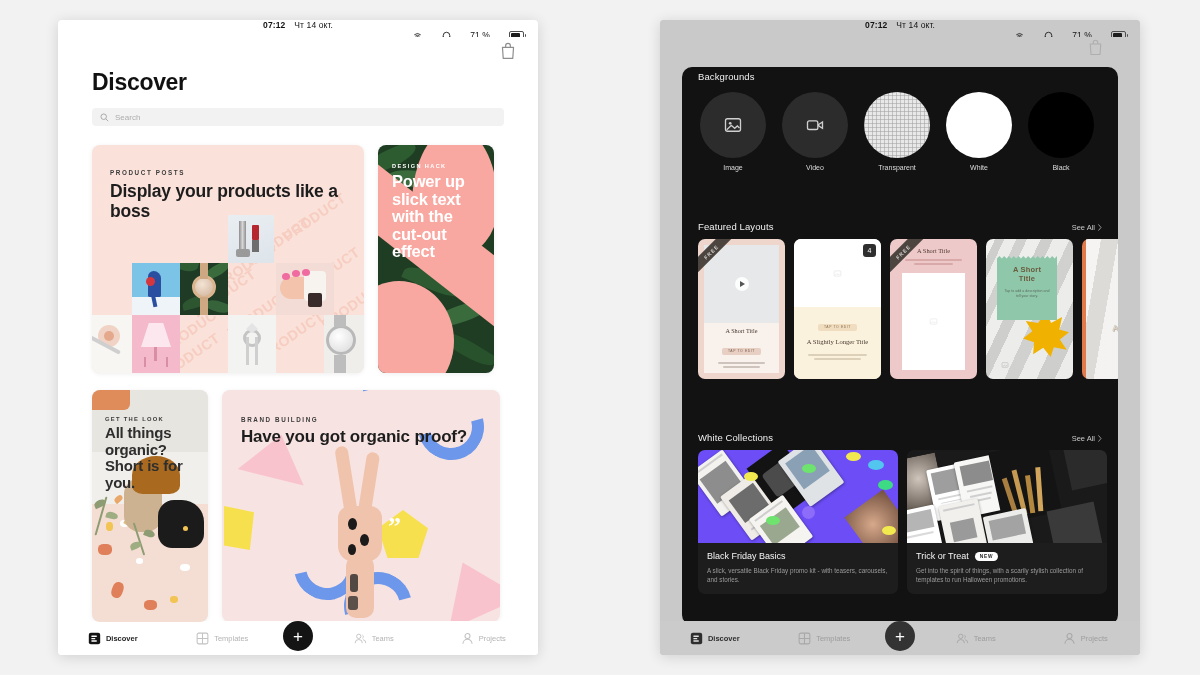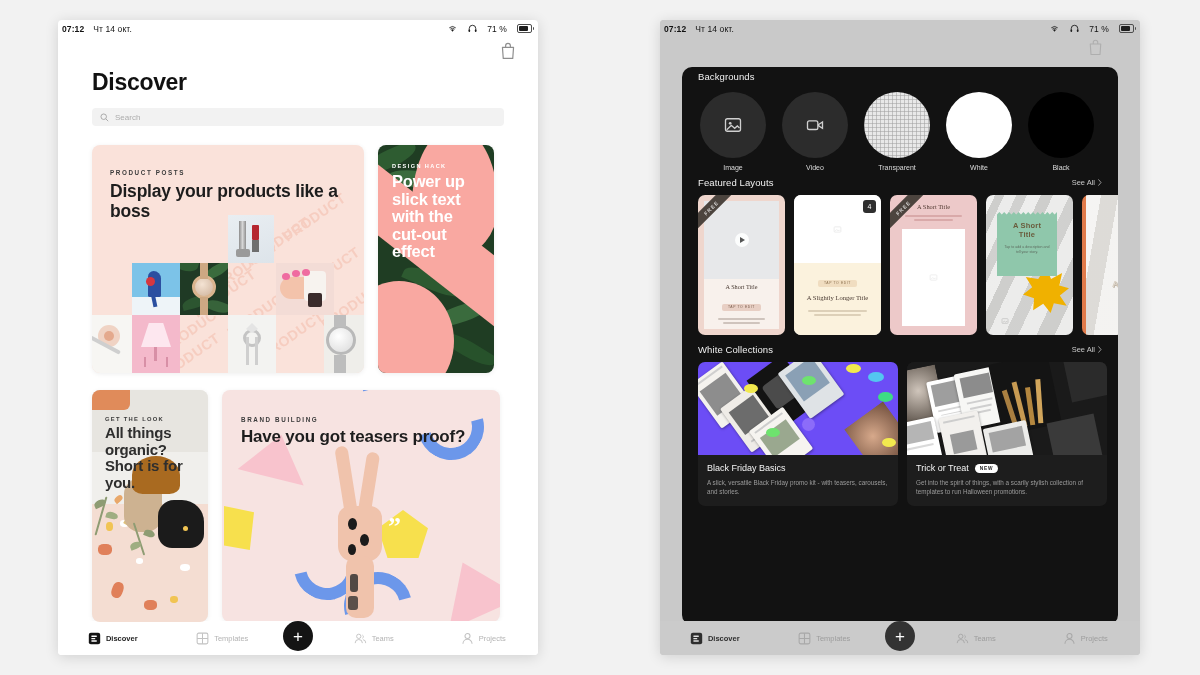--- a/index.html
+++ b/index.html
@@ -20,29 +20,30 @@
     overflow: hidden;
     box-shadow: 0 2px 14px rgba(0,0,0,.14);
   }
   .device-left { left: 58px; background: #ffffff; }
   .device-right { left: 660px; background: #c9c9c9; }
 
   
   .statusbar {
     height: 17px;
     display: flex; align-items: center;
-    padding: 0 4px;
+    padding: 0 12px;
     font-size: 8.5px;
     color: #111;
     letter-spacing: .1px;
+    flex-direction: column;
   }
   .sb-left { display: flex; gap: 9px; align-items: baseline; }
   .sb-time { font-weight: 700; }
   .sb-date { font-weight: 400; }
-  .sb-right { margin-left: auto; display: flex; align-items: flex-start; gap: 10px; }
+  .sb-right { margin-left: auto; display: flex; align-items: flex-end; gap: 19px; }
   .ic-wifi { width: 11px; height: 9px; }
   .ic-head { width: 9px; height: 9px; }
   .sb-batt-txt { font-size: 8.5px; }
   .ic-batt { width: 17px; height: 9px; position: relative; }
   .ic-batt .shell { position:absolute; inset:0 2px 0 0; border:1px solid #4d4d4d; border-radius:2px; }
   .ic-batt .fill { position:absolute; top:2px; left:2px; bottom:2px; width:9px; background:#1d1d1d; border-radius:1px;}
   .ic-batt .tip { position:absolute; right:0; top:3px; width:1.5px; height:3px; background:#4d4d4d; border-radius:0 1px 1px 0;}
 
   
   .left-screen { position: relative; height: 618px; background: #fff; }
@@ -155,21 +156,21 @@
   .sheet {
     position:absolute; left:22px; right:22px; top:30px; bottom:30px;
     background:#121212; border-radius:10px; overflow:hidden;
   }
   .sheet-head { height:30px; position:relative; display:flex; align-items:center; justify-content:center; }
   .sheet-title { color:#f2f2f2; font-size:10px; }
   .chev { position:absolute; left:14px; top:10px; width:13px; height:8px; }
   .sheet-bag { position:absolute; right:14px; top:6px; width:15px; height:18px; }
 
   .sec-title { color:#f0f0f0; font-size:9.5px; padding:4px 0 0 16px; letter-spacing:.1px; }
-  .sec-row { display:flex; align-items:center; padding:6px 16px 0 16px; }
+  .sec-row { display:flex; align-items:flex-end; padding:6px 16px 0 16px;margin-top:44px; }
   .sec-row .sec-title { padding:0; }
   .see-all { margin-left:auto; color:#c9c9c9; font-size:7.5px; display:flex; align-items:center; gap:3px; }
   .see-all .ch { width:4px;height:7px; }
 
   .bgs { display:flex; gap:16px; padding:10px 0 0 18px; }
   .bg-item { width:66px; text-align:center; }
   .bubble { width:66px; height:66px; border-radius:50%; display:flex; align-items:center; justify-content:center; }
   .bubble.dark { background:#2c2c2c; }
   .bubble.transp {
     background-color:#e8e8e8;
@@ -433,21 +434,21 @@
           <div class="palm" style="left:12px;top:60px;width:44px;height:56px;"></div>
           <div class="palm" style="left:20px;top:110px;width:28px;height:62px;border-radius:10px;"></div>
           <div class="nail" style="left:22px;top:72px;width:9px;height:12px;"></div>
           <div class="nail" style="left:34px;top:88px;width:9px;height:12px;"></div>
           <div class="nail" style="left:22px;top:98px;width:8px;height:11px;"></div>
           <div style="position:absolute;left:24px;top:128px;width:8px;height:18px;background:#2a2a2a;border-radius:3px;opacity:.8;"></div>
           <div style="position:absolute;left:22px;top:150px;width:10px;height:14px;background:#2a2a2a;border-radius:3px;opacity:.75;"></div>
         </div>
         <div class="txt">
           <div class="eyebrow">BRAND BUILDING</div>
-          <div class="headline">Have you got teasers proof?</div>
+          <div class="headline">Have you got organic proof?</div>
         </div>
       </div>
     </div>
 
     <div class="navbar">
       <div class="nav-item active">
         <svg class="nav-ic" viewBox="0 0 16 16">
           <rect x="1" y="1" width="14" height="14" rx="2.5" fill="#141414"></rect>
           <rect x="4" y="4.4" width="7" height="1.7" rx=".8" fill="#fff"></rect>
           <rect x="4" y="7.3" width="5" height="1.7" rx=".8" fill="#fff"></rect>

